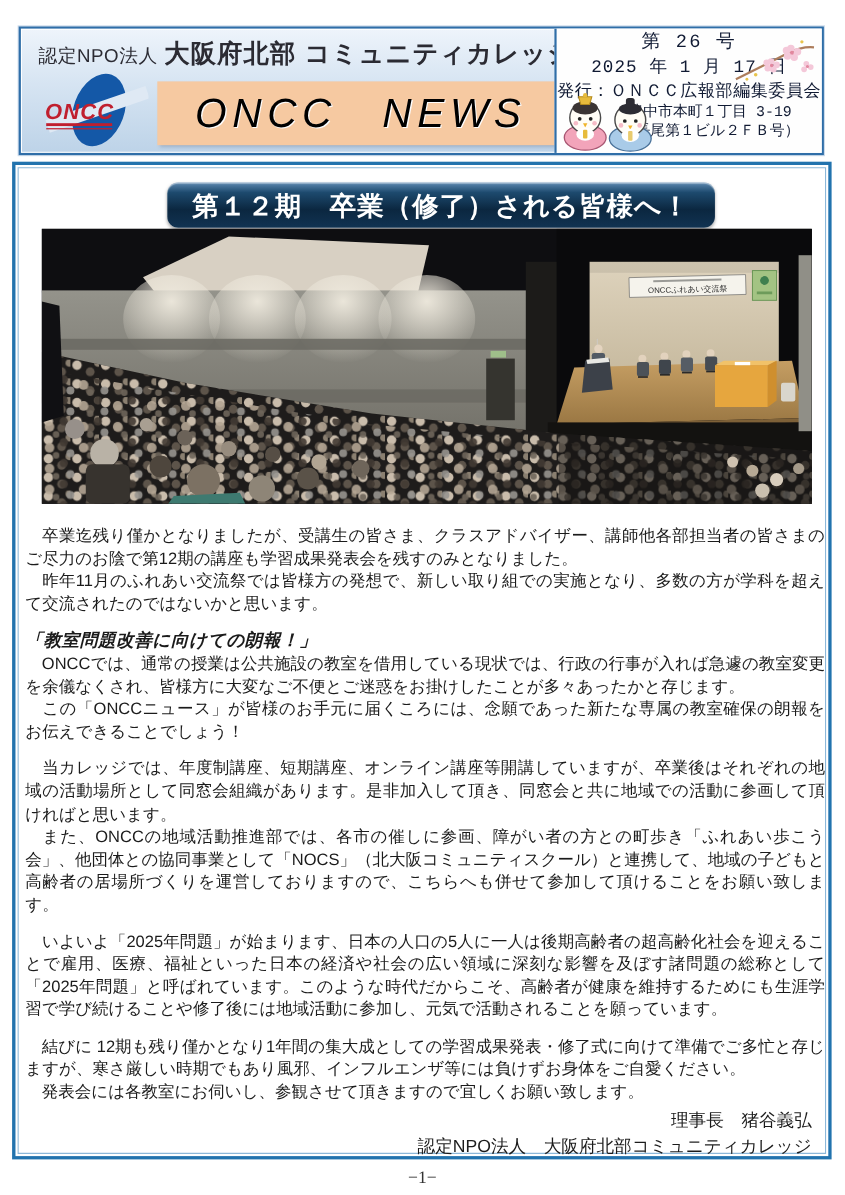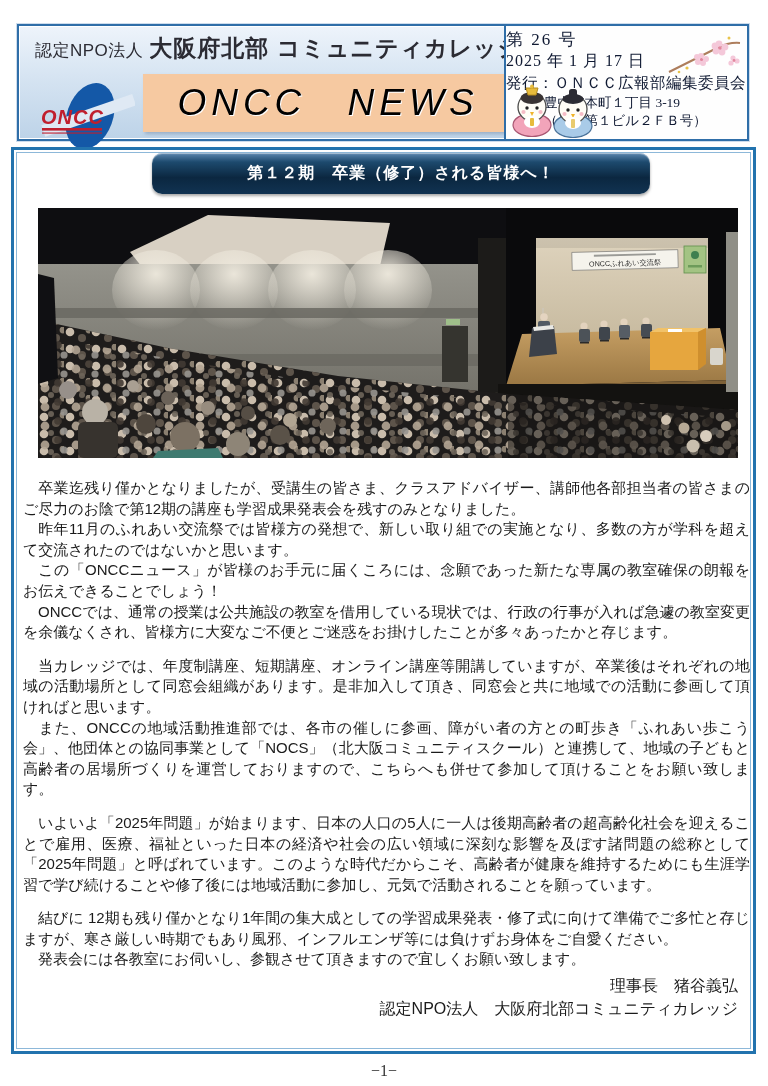--- a/index.html
+++ b/index.html
@@ -8,58 +8,58 @@
   
   .header-box{
     position:absolute; left:17px; top:24px; width:732px; height:117px;
     border:2px solid #2f6ea8;
     background:linear-gradient(180deg,#eef4fb 0%,#d6e4f2 45%,#bdd3e8 100%);
     box-shadow:inset 0 0 0 1px #ffffff, 0 0 0 1px #cddcec;
   }
   .org-line{ position:absolute; left:16px; top:7px; white-space:nowrap; color:#2b2b33; }
   .org-type{ font-size:17px; font-weight:normal; letter-spacing:.5px; }
   .org-name{ font-size:23px; font-weight:bold; letter-spacing:1px; margin-left:6px; }
-  .logo-wrap{ position:absolute; left:16px; top:52px; width:100px; height:78px; }
+  .logo-wrap{ position:absolute; left:16px; top:36px; width:100px; height:78px; }
   .news-banner{
     position:absolute; left:124px; top:48px; width:370px; height:58px;
     background:#f6c9a1; display:flex; align-items:center; justify-content:center;
     box-shadow:2px 2px 3px rgba(90,110,140,.35);
   }
   .news-title{
     font-style:italic; font-weight:normal; font-size:37px; color:#000000;
     letter-spacing:5px; word-spacing:26px; white-space:pre;
     text-shadow:1px 1px 0 #fdfdfd;
   }
   .right-panel{
     position:absolute; top:0; right:0; width:243px; height:113px;
     background:#fefefe; border-left:2px solid #2f6ea8;
-    font-family:Liberation Serif, serif; color:#101a33; 
+    font-family:Liberation Mono, monospace; color:#101a33; text-align:center;
     padding-top:3px; line-height:1.3;
   }
   .rp-issue{ font-size:17px; letter-spacing:2px; }
   .rp-date{ font-size:16px; letter-spacing:1px; }
   .rp-pub{ font-size:15.5px; letter-spacing:.5px; margin-top:1px; }
   .rp-addr{ font-size:13.5px; margin-top:1px; padding-left:38px; }
   .rp-addr2{ font-size:13.5px; padding-left:38px; }
   .rp-tel{ font-size:13.5px; padding-left:38px; }
   .mascots{ position:absolute; left:2px; bottom:1px; width:92px; height:54px; }
   .sakura{ position:absolute; right:4px; top:4px; width:78px; height:52px; }
 
   
   .content-box{
     position:absolute; left:11px; top:147px; width:745px; height:907px;
     background:#ffffff; border:3px solid #2273ae;
     box-shadow:inset 0 0 0 2px #ffffff, inset 0 0 0 3px #8db8d9;
   }
   .article-title{
-    position:absolute; left:138px; top:3px; width:498px; height:41px;
+    position:absolute; left:138px; top:16px; width:498px; height:41px;
     border-radius:10px; display:flex; align-items:center; justify-content:center;
     background:linear-gradient(180deg,#5d88b0 0%,#1d4a6e 22%,#0b2740 60%,#123права 100%);
     background:linear-gradient(180deg,#5d88b0 0%,#1d4a6e 22%,#0b2740 60%,#113352 100%);
-    color:#ffffff; font-size:16px; font-weight:bold; letter-spacing:1px;
+    color:#ffffff; font-size:24px; font-weight:bold; letter-spacing:1px;
     box-shadow:0 2px 3px rgba(0,0,0,.35), inset 0 1px 1px rgba(255,255,255,.5);
     white-space:nowrap;
   }
   .photo-frame{ position:absolute; left:24px; top:58px; width:700px; height:250px; background:#111; }
   .photo-frame svg{ display:block; width:100%; height:100%; }
 
   .body-text{
     position:absolute; left:9px; top:328px; width:727px;
     font-size:15px; line-height:20.6px; color:#1b1b1b; letter-spacing:0;
     text-align:justify;
@@ -280,22 +280,23 @@
       <circle cx="170" cy="200" r="7" fill="#978c7e"></circle>
       <circle cx="210" cy="205" r="7" fill="#564e45"></circle>
       <circle cx="252" cy="212" r="7" fill="#b1a593"></circle>
       <circle cx="290" cy="218" r="8" fill="#6e655a"></circle>
     </svg>
   </div>
 
   <div class="body-text">
     <p>　卒業迄残り僅かとなりましたが、受講生の皆さま、クラスアドバイザー、講師他各部担当者の皆さまのご尽力のお陰で第12期の講座も学習成果発表会を残すのみとなりました。</p>
     <p>　昨年11月のふれあい交流祭では皆様方の発想で、新しい取り組での実施となり、多数の方が学科を超えて交流されたのではないかと思います。</p>
+    <p class="section-h gap">「教室問題改善に向けての朗報！」</p>
+    <p>　ONCCでは、通常の授業は公共施設の教室を借用している現状では、行政の行事が入れば急遽の教室変更を余儀なくされ、皆様方に大変なご不便とご迷惑をお掛けしたことが多々あったかと存じます。</p>
     <p>　この「ONCCニュース」が皆様のお手元に届くころには、念願であった新たな専属の教室確保の朗報をお伝えできることでしょう！</p>
-    <p>　ONCCでは、通常の授業は公共施設の教室を借用している現状では、行政の行事が入れば急遽の教室変更を余儀なくされ、皆様方に大変なご不便とご迷惑をお掛けしたことが多々あったかと存じます。</p>
     <p class="gap">　当カレッジでは、年度制講座、短期講座、オンライン講座等開講していますが、卒業後はそれぞれの地域の活動場所として同窓会組織があります。是非加入して頂き、同窓会と共に地域での活動に参画して頂ければと思います。</p>
     <p>　また、ONCCの地域活動推進部では、各市の催しに参画、障がい者の方との町歩き「ふれあい歩こう会」、他団体との協同事業として「NOCS」（北大阪コミュニティスクール）と連携して、地域の子どもと高齢者の居場所づくりを運営しておりますので、こちらへも併せて参加して頂けることをお願い致します。</p>
     <p class="gap">　いよいよ「2025年問題」が始まります、日本の人口の5人に一人は後期高齢者の超高齢化社会を迎えることで雇用、医療、福祉といった日本の経済や社会の広い領域に深刻な影響を及ぼす諸問題の総称として「2025年問題」と呼ばれています。このような時代だからこそ、高齢者が健康を維持するためにも生涯学習で学び続けることや修了後には地域活動に参加し、元気で活動されることを願っています。</p>
     <p class="gap">　結びに 12期も残り僅かとなり1年間の集大成としての学習成果発表・修了式に向けて準備でご多忙と存じますが、寒さ厳しい時期でもあり風邪、インフルエンザ等には負けずお身体をご自愛ください。</p>
     <p>　発表会には各教室にお伺いし、参観させて頂きますので宜しくお願い致します。</p>
     <div class="signature">
       <div>理事長　猪谷義弘</div>
       <div>認定NPO法人　大阪府北部コミュニティカレッジ</div>
     </div>
   </div>

